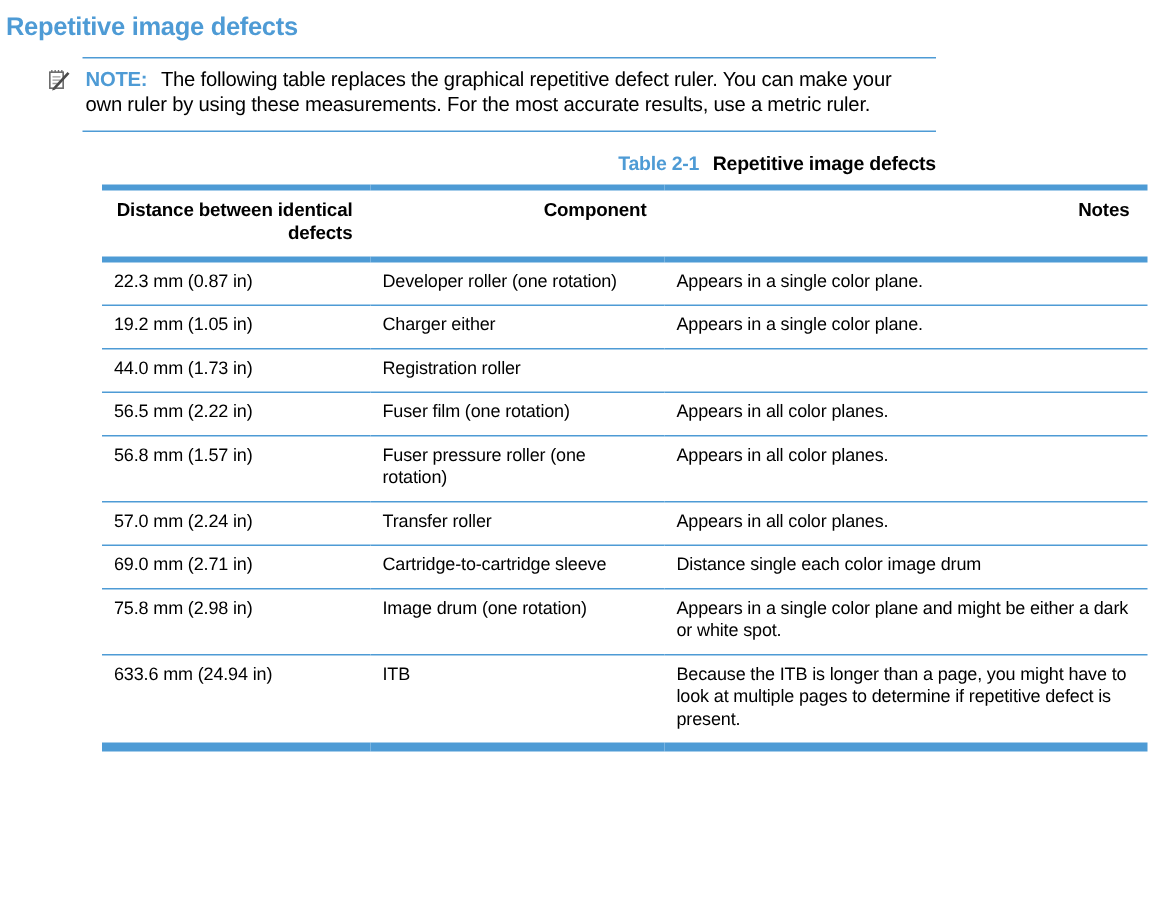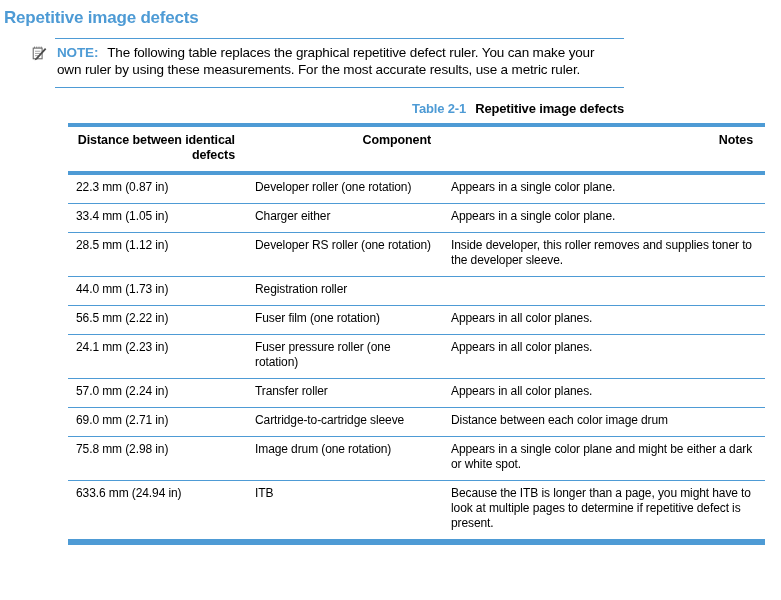--- a/index.html
+++ b/index.html
@@ -130,53 +130,48 @@
         <th>Notes</th>
       </tr>
     </thead>
     <tbody>
       <tr>
         <td>22.3 mm (0.87 in)</td>
         <td>Developer roller (one rotation)</td>
         <td>Appears in a single color plane.</td>
       </tr>
       <tr>
-        <td>33.4 mm (1.05 in)</td>
+        <td>19.2 mm (1.05 in)</td>
         <td>Charger either</td>
         <td>Appears in a single color plane.</td>
-      </tr>
-      <tr>
-        <td>28.5 mm (1.12 in)</td>
-        <td>Developer RS roller (one rotation)</td>
-        <td>Inside developer, this roller removes and supplies toner to the developer sleeve.</td>
       </tr>
       <tr>
         <td>44.0 mm (1.73 in)</td>
         <td>Registration roller</td>
         <td></td>
       </tr>
       <tr>
         <td>56.5 mm (2.22 in)</td>
         <td>Fuser film (one rotation)</td>
         <td>Appears in all color planes.</td>
       </tr>
       <tr>
-        <td>24.1 mm (2.23 in)</td>
+        <td>56.8 mm (1.57 in)</td>
         <td>Fuser pressure roller (one rotation)</td>
         <td>Appears in all color planes.</td>
       </tr>
       <tr>
         <td>57.0 mm (2.24 in)</td>
         <td>Transfer roller</td>
         <td>Appears in all color planes.</td>
       </tr>
       <tr>
         <td>69.0 mm (2.71 in)</td>
         <td>Cartridge-to-cartridge sleeve</td>
-        <td>Distance between each color image drum</td>
+        <td>Distance single each color image drum</td>
       </tr>
       <tr>
         <td>75.8 mm (2.98 in)</td>
         <td>Image drum (one rotation)</td>
         <td>Appears in a single color plane and might be either a dark or white spot.</td>
       </tr>
       <tr>
         <td>633.6 mm (24.94 in)</td>
         <td>ITB</td>
         <td>Because the ITB is longer than a page, you might have to look at multiple pages to determine if repetitive defect is present.</td>

